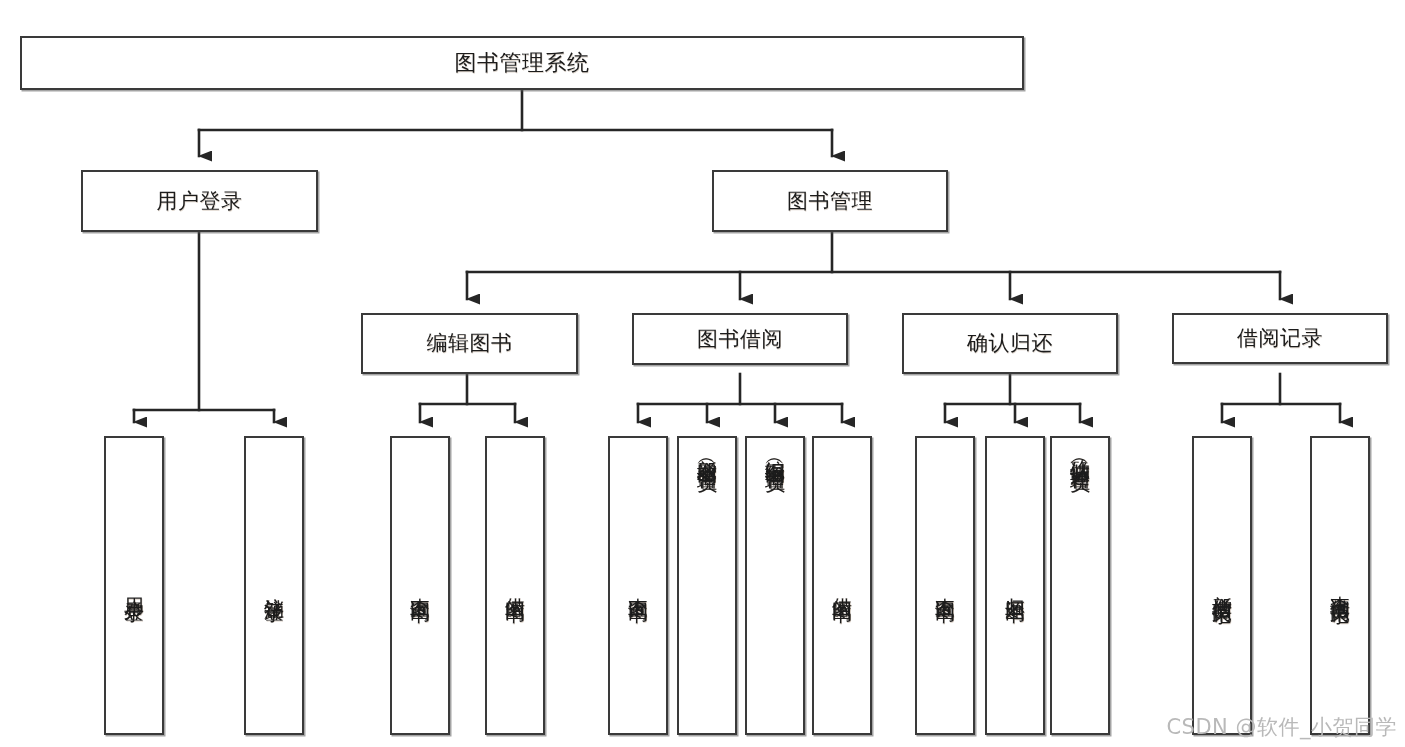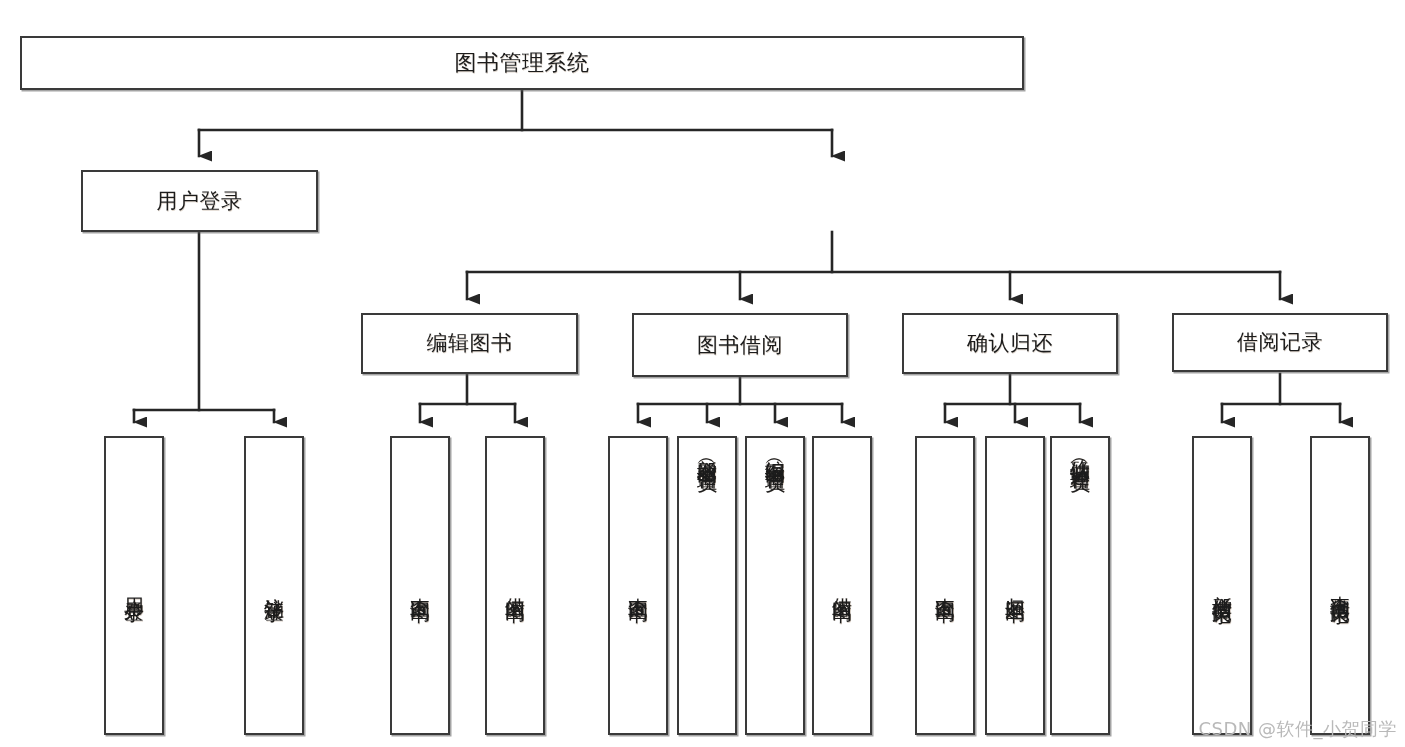--- a/index.html
+++ b/index.html
@@ -61,21 +61,21 @@
   
   .node.vert.mid{
     align-items:center;
     padding-top:0;
   }
   
   #watermark{
     position:absolute;
     right:8px;
     bottom:6px;
-    font-size:18px;
+    font-size:21px;
     color:#b9b9b9;
     letter-spacing:.5px;
     z-index:5;
     white-space:nowrap;
     user-select:none;
     margin-top:32px;
   }
 </style>
 </head>
 <body>
@@ -134,31 +134,34 @@
     </g>
   </svg>
 
   <div class="node root" style="left:20px;top:14px;width:1004px;height:54px;margin-top:22px;">
     <span class="lbl">图书管理系统</span>
   </div>
 
   <div class="node" style="left:81px;top:170px;width:237px;height:62px;">
     <span class="lbl">用户登录</span>
   </div>
+  <div class="node" style="left:712px;top:170px;width:236px;height:62px;">
+    <span class="lbl">图书管理</span>
+  </div>
 
   <div class="node" style="left:361px;top:313px;width:217px;height:61px;">
     <span class="lbl">编辑图书</span>
   </div>
-  <div class="node" style="left:632px;top:313px;width:216px;height:64px;justify-content:center;">
+  <div class="node" style="left:632px;top:313px;width:216px;height:52px;justify-content:center;">
     <span class="lbl">图书借阅</span>
   </div>
   <div class="node" style="left:902px;top:313px;width:216px;height:61px;">
     <span class="lbl">确认归还</span>
   </div>
-  <div class="node" style="left:1172px;top:313px;width:216px;height:59px;">
+  <div class="node" style="left:1172px;top:313px;width:216px;height:51px;">
     <span class="lbl">借阅记录</span>
   </div>
 
   <div class="node vert mid" style="left:104px;top:436px;width:60px;height:299px;">
     <span class="lbl">用户登录</span>
   </div>
   <div class="node vert mid" style="left:244px;top:436px;width:60px;height:299px;">
     <span class="lbl">注销登录</span>
   </div>
 

